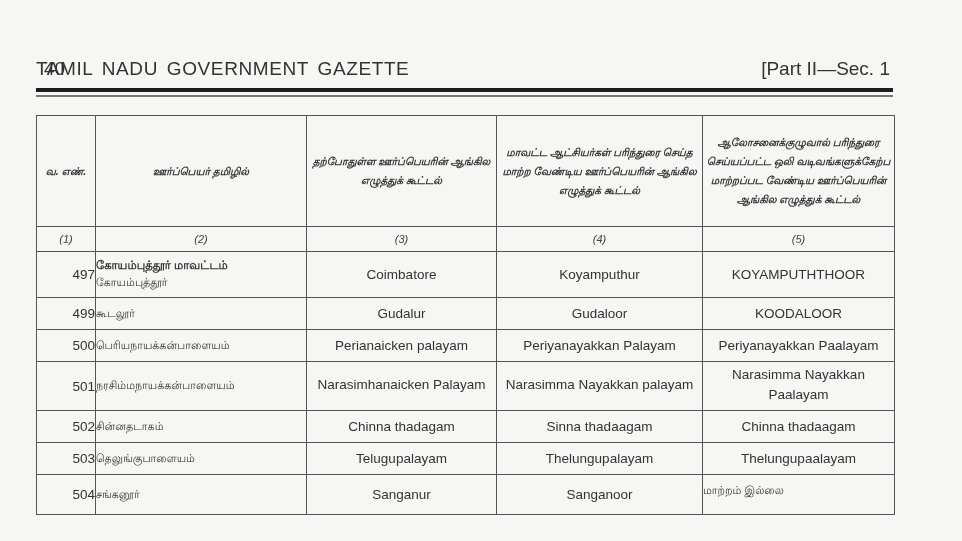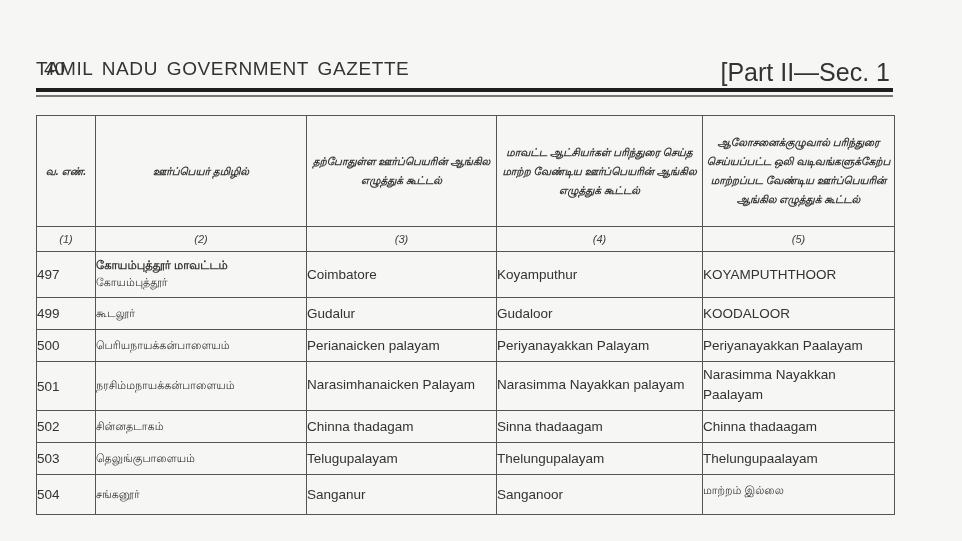--- a/index.html
+++ b/index.html
@@ -11,44 +11,44 @@
     position: relative;
   }
   .page-header {
     position: absolute; left: 36px; top: 56px; width: 858px; height: 30px;
   }
   .page-num { position: absolute; left: 8px; top: 2px; font-size: 19px; color: #333; }
   .gazette-title {
     position: absolute; left: 0; right: 0; top: 2px; text-align: left;
     font-size: 19px; letter-spacing: 0.6px; color: #333; word-spacing: 3px;
   }
-  .part-sec { position: absolute; right: 4px; top: 2px; font-size: 25px; color: #333; }
+  .part-sec { position: absolute; right: 4px; top: 2px; font-size: 19px; color: #333; }
   .rule-thick { position: absolute; left: 36px; top: 88px; width: 857px; height: 4px; background: #1e1e1e; }
   .rule-thin { position: absolute; left: 36px; top: 95px; width: 857px; height: 2px; background: #777; }
 
   table.gz {
     position: absolute; left: 36px; top: 115px;
     border-collapse: collapse; table-layout: fixed;
     width: 858px;
   }
   table.gz td, table.gz th {
     border: 1.5px solid #555;
     padding: 0;
     vertical-align: middle;
   }
   th.hd {
     font-weight: bold; font-style: italic; font-size: 10.5px; line-height: 19px;
     text-align: center; color: #333; height: 110px; padding: 0 10px;
   }
   td.colnum {
     font-style: italic; font-size: 11px; text-align: center; height: 24px; color: #444;
   }
-  td.sn { text-align: left; font-size: 13.5px; color: #333; vertical-align: bottom; padding-bottom: 6px; }
+  td.sn { text-align: right; font-size: 13.5px; color: #333; vertical-align: bottom; padding-bottom: 6px; }
   td.ta { font-size: 11px; padding-left: 7px; color: #333; vertical-align: bottom; padding-bottom: 8px; }
-  td.en { font-size: 13.5px; padding-left: 7px; color: #333; vertical-align: bottom; padding-bottom: 7px; line-height: 20px; }
+  td.en { font-size: 13.5px; padding-left: 7px; color: #333; vertical-align: bottom; padding-bottom: 7px; line-height: 20px; text-align: center; }
   .district { font-weight: bold; font-size: 11.5px; display: block; margin-bottom: 3px; }
   .row-std td { height: 31px; }
   .row-tall td { height: 45px; }
   .row-first td { height: 45px; }
 </style>
 </head>
 <body>
 
 <div class="page-header">
   <span class="page-num">40</span>

